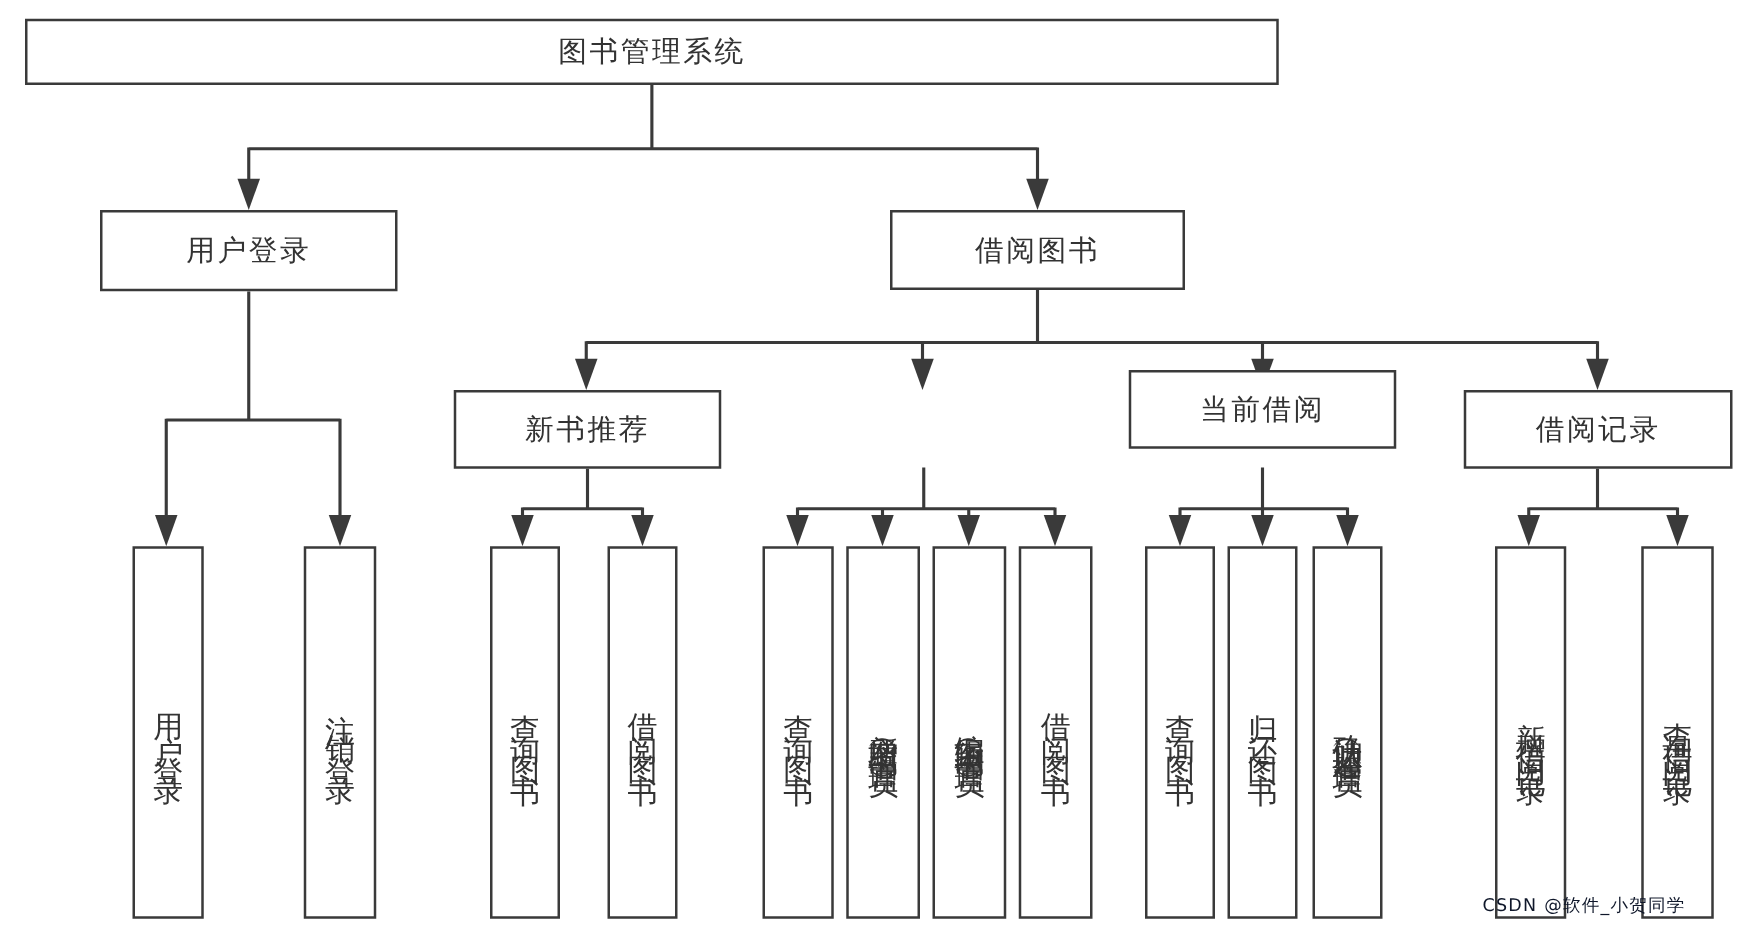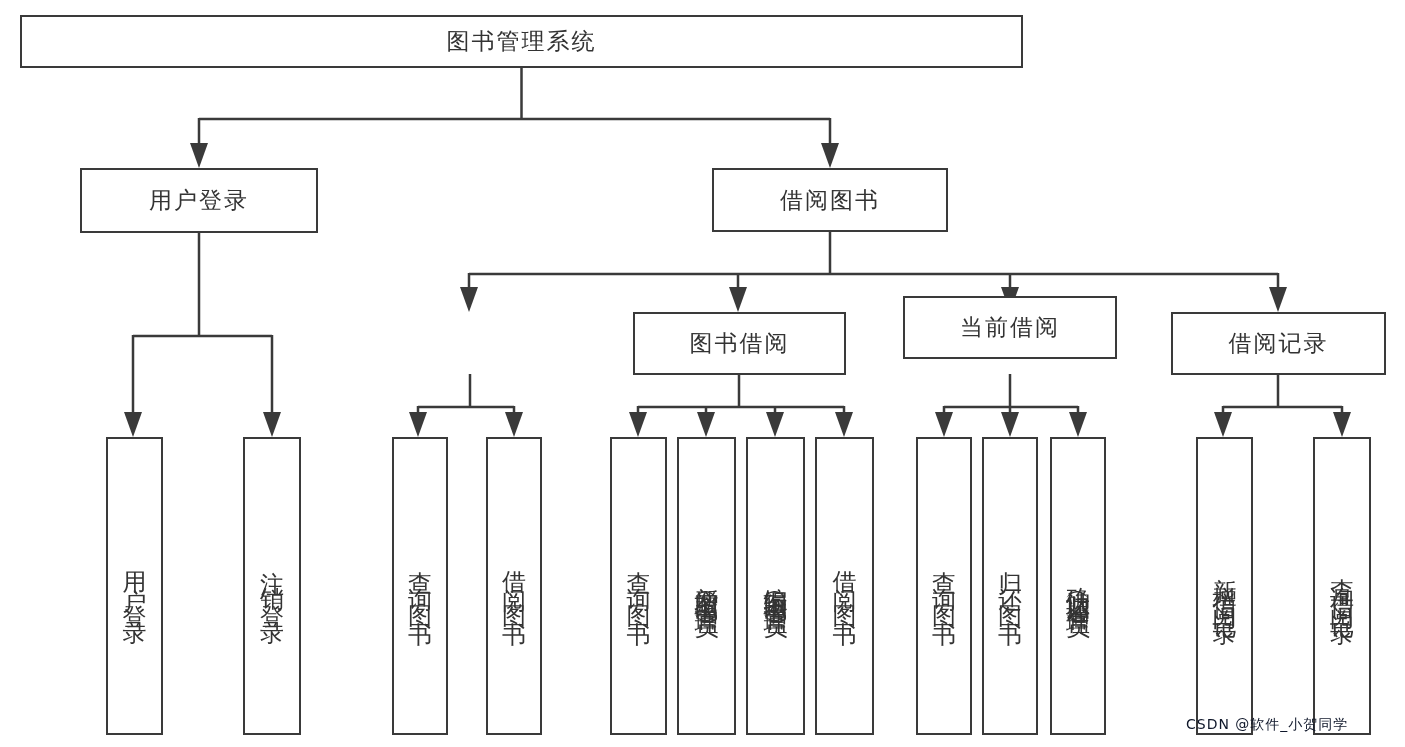--- a/index.html
+++ b/index.html
@@ -101,22 +101,22 @@
     <span>图书管理系统</span>
   </div>
 
   <div class="node h" style="left:80px;top:168px;width:238px;height:65px">
     <span>用户登录</span>
   </div>
   <div class="node h" style="left:712px;top:168px;width:236px;height:64px">
     <span>借阅图书</span>
   </div>
 
-  <div class="node h" style="left:633px;top:312px;width:213px;height:63px">
-    <span>图书借阅</span>
+  <div class="node h" style="left:363px;top:312px;width:214px;height:63px">
+    <span>新书推荐</span>
   </div>
   <div class="node h" style="left:903px;top:296px;width:214px;height:63px">
     <span>当前借阅</span>
   </div>
   <div class="node h" style="left:1171px;top:312px;width:215px;height:63px">
     <span>借阅记录</span>
   </div>
 
   <div class="node v len4" style="left:106px;top:437px;width:57px;height:298px">
     <span>用户登录</span>

